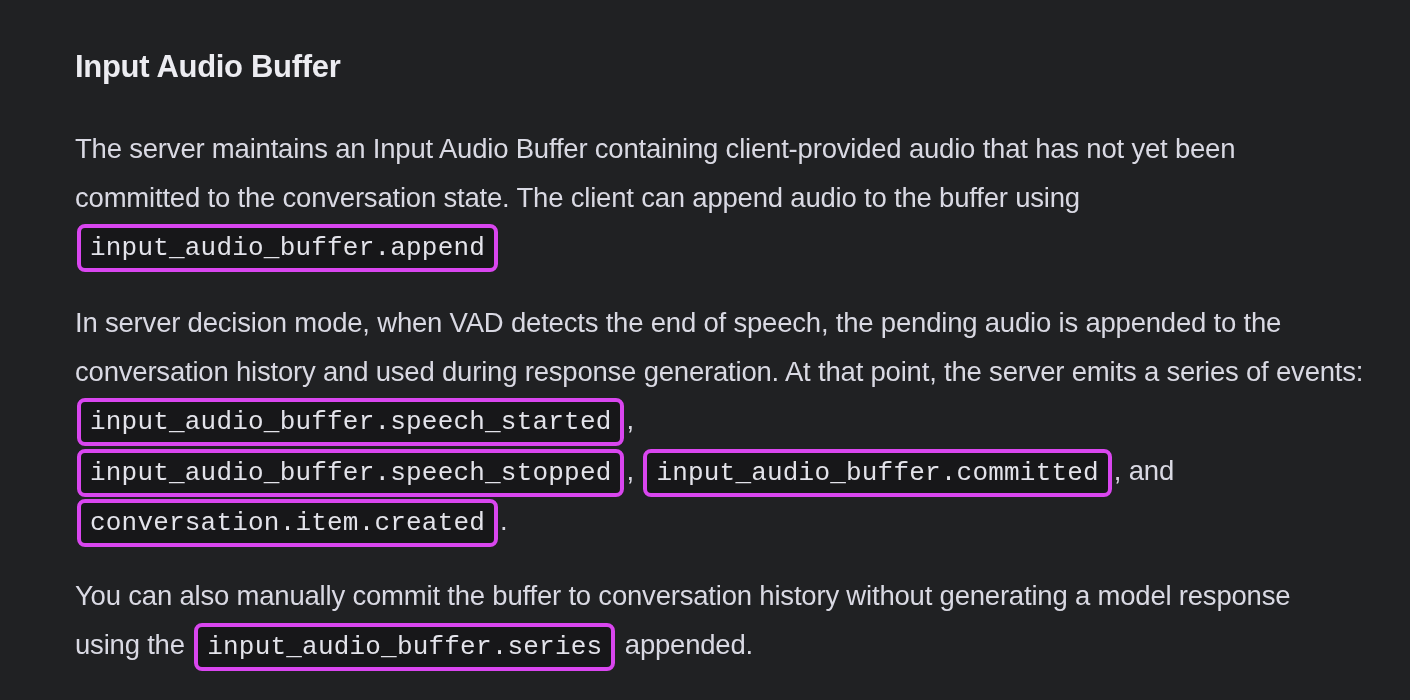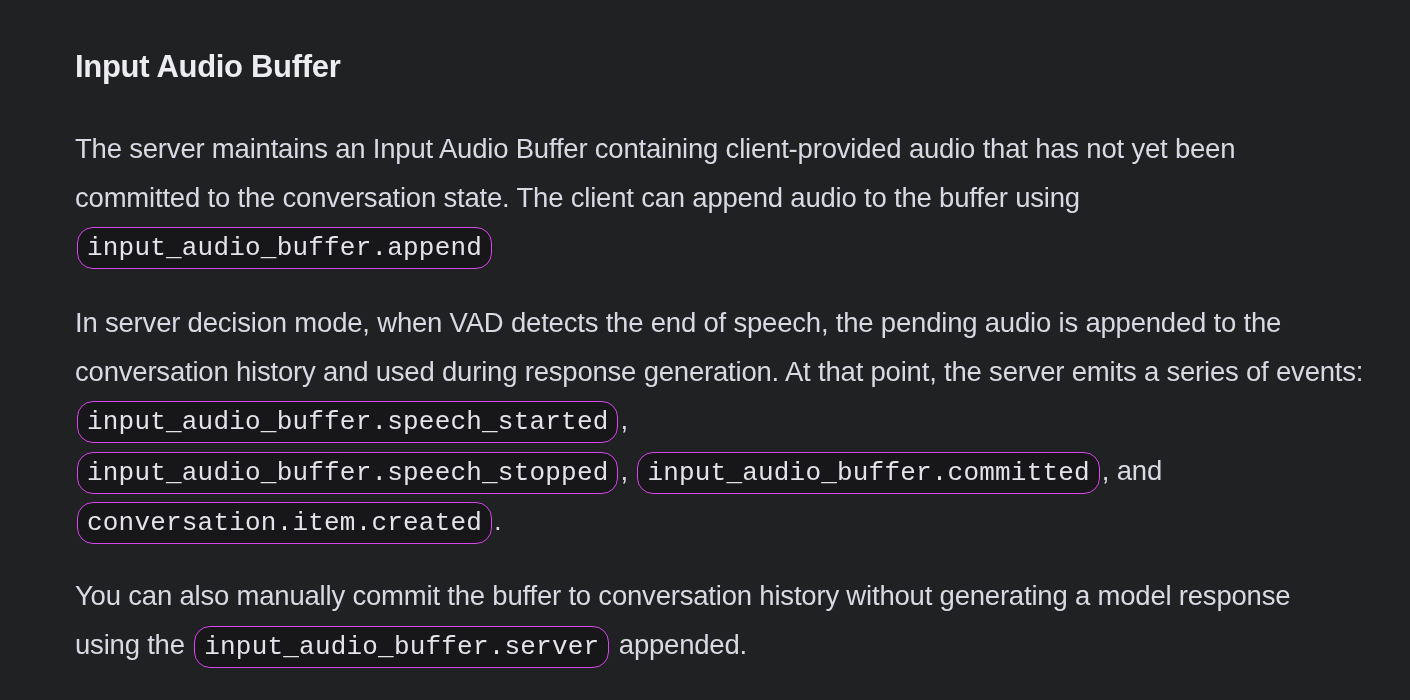--- a/index.html
+++ b/index.html
@@ -17,35 +17,35 @@
   }
   p {
     position: absolute; left: 0; margin: 16px;
     font-size: 27.5px; line-height: 48.5px; color: #d9d9e3;
     letter-spacing: -0.2px;
   }
   code {
     font-family: "Liberation Mono", "DejaVu Sans Mono", monospace;
     font-size: 26px;
     background: #171719;
-    border: 1px solid #d946ef;
-    border-radius: 16px;
+    border: 4px solid #d946ef;
+    border-radius: 8px;
     padding: 5px 9px;
     color: #e3e3ea;
     letter-spacing: 0.2px;
     margin: 0 2px;
   }
   #p1 { top: 109px; width: 1260px; }
   #p2 { top: 283px; width: 1290px; }
   #p3 { top: 556px; width: 1260px; }
 </style>
 </head>
 <body>
 
 <div class="content">
   <h3>Input Audio Buffer</h3>
 
   <p id="p1"><span>The server maintains an Input Audio Buffer containing client-provided audio that has not yet been committed to the conversation state. The client can append audio to the buffer using </span><br><code>input_audio_buffer.append</code></p>
 
   <p id="p2"><span>In server decision mode, when VAD detects the end of speech, the pending audio is appended to the conversation history and used during response generation. At that point, the server emits a series of events: </span><code>input_audio_buffer.speech_started</code><span>, </span><br><code>input_audio_buffer.speech_stopped</code><span>, </span><code>input_audio_buffer.committed</code><span>, and </span><br><code>conversation.item.created</code><span>.</span></p>
 
-  <p id="p3"><span>You can also manually commit the buffer to conversation history without generating a model response using the </span><code>input_audio_buffer.server</code><span> appended.</span></p>
+  <p id="p3"><span>You can also manually commit the buffer to conversation history without generating a model response using the </span><code>input_audio_buffer.series</code><span> appended.</span></p>
 </div>
 
 </body></html>

